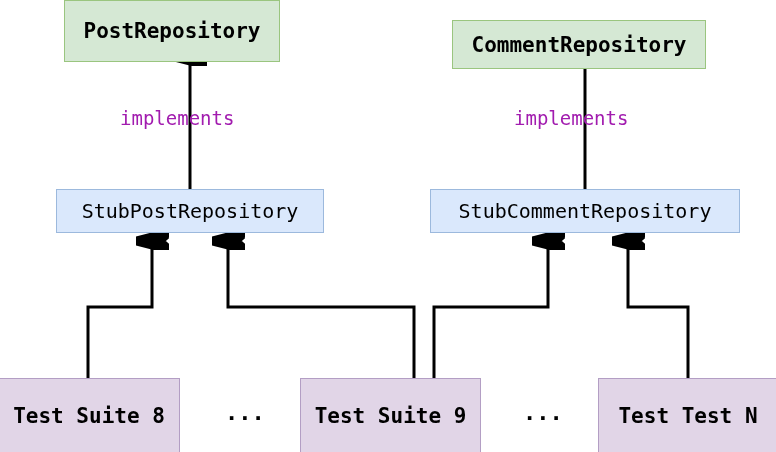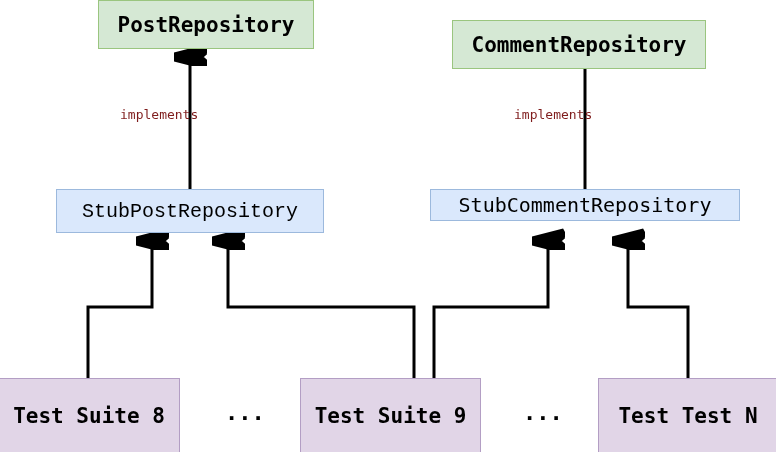--- a/index.html
+++ b/index.html
@@ -39,22 +39,22 @@
     font-size: 20px;
   }
   .node-suite {
     background: #e1d5e7;
     border: 1px solid #b39ec4;
     font-weight: bold;
     font-size: 21px;
   }
   .edge-label {
     position: absolute;
-    color: #7f1d1d;
-    font-size: 13px;
+    color: #a21caf;
+    font-size: 19px;
     white-space: nowrap;
     background: transparent;
   }
   .ellipsis {
     position: absolute;
     color: #000000;
     font-size: 22px;
     font-weight: bold;
     white-space: nowrap;
   }
@@ -91,33 +91,33 @@
 
     <path d="M 88 378 L 88 307 L 152 307 L 152 241" marker-end="url(#arrowhead)"></path>
 
     <path d="M 414 378 L 414 307 L 228 307 L 228 241" marker-end="url(#arrowhead)"></path>
 
     <path d="M 434 378 L 434 307 L 548 307 L 548 241" marker-end="url(#arrowhead)"></path>
 
     <path d="M 688 378 L 688 307 L 628 307 L 628 241" marker-end="url(#arrowhead)"></path>
   </svg>
 
-  <div class="node node-interface" style="left:98px; top:0px; width:216px; height:49px;">
+  <div class="node node-interface" style="left:64px; top:0px; width:216px; height:62px;">
     <span>PostRepository</span>
   </div>
 
   <div class="node node-interface" style="left:452px; top:0px; width:254px; height:49px;margin-top:20px;">
     <span>CommentRepository</span>
   </div>
 
-  <div class="node node-stub" style="left:56px; top:189px; width:268px; height:44px;font-family:Liberation Mono, monospace;">
+  <div class="node node-stub" style="left:56px; top:189px; width:268px; height:44px;">
     <span>StubPostRepository</span>
   </div>
 
-  <div class="node node-stub" style="left:430px; top:189px; width:310px; height:32px;">
+  <div class="node node-stub" style="left:430px; top:189px; width:310px; height:44px;">
     <span>StubCommentRepository</span>
   </div>
 
   <div class="node node-suite" style="left:-2px; top:378px; width:182px; height:76px;">
     <span>Test Suite 8</span>
   </div>
 
   <div class="node node-suite" style="left:300px; top:378px; width:181px; height:76px;">
     <span>Test Suite 9</span>
   </div>

